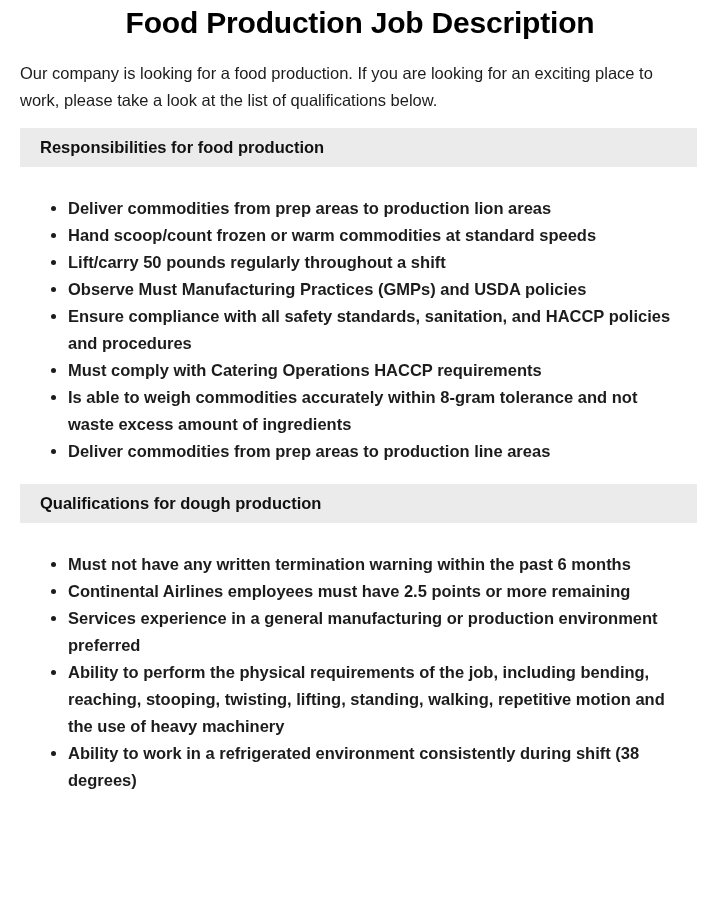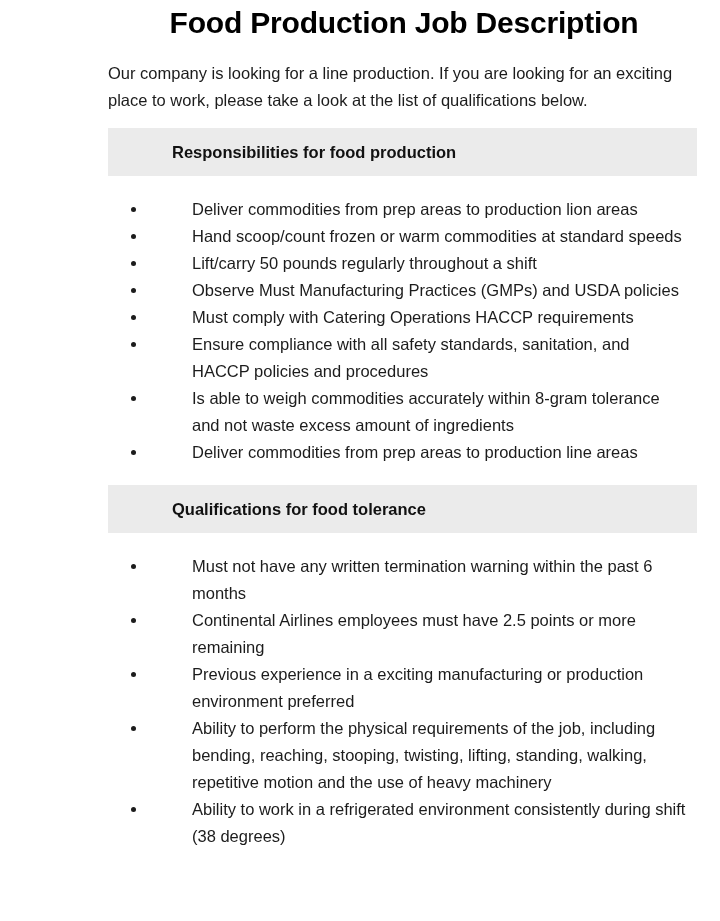--- a/index.html
+++ b/index.html
@@ -1,15 +1,15 @@
 <!DOCTYPE html>
 <html style="--bar-bg: #ebebeb; --text-color: #1c1c1c;"><head>
 <meta charset="utf-8">
 <style>
-  * { box-sizing: border-box; padding-left: 44px; }
+  * { box-sizing: border-box; }
   html, body {
     margin: 0;
     padding: 0;
     background: #ffffff;
   }
   body {
     width: 720px;
     height: 921px;
     overflow: hidden;
     font-family: "Liberation Sans", sans-serif;
@@ -24,36 +24,37 @@
     letter-spacing: -0.2px;
     color: #000000;
   }
   p.intro {
     margin: 20px 28px 0 20px;
     font-size: 16.5px;
     line-height: 27px;
   }
   .section-bar {
     margin: 14px 23px 0 20px;
-    height: 48px;
+    height: 39px;
     background: var(--bar-bg, #ebebeb);
     display: flex;
     align-items: center;
     padding-left: 20px;
     font-size: 16.5px;
     font-weight: 700;
     color: #111111;
   }
   .section-bar.second {
     margin-top: 19px;
   }
   ul.bullet-list {
     list-style: none;
-    margin: 0;
+    margin: 8px;
     padding: 20px 32px 0 60px;
+    font-weight: bold;
   }
   ul.bullet-list li {
     position: relative;
     font-size: 16.5px;
     line-height: 27px;
   }
   ul.bullet-list li::before {
     content: "";
     position: absolute;
     left: -17px;
@@ -64,44 +65,44 @@
     background: var(--text-color, #1c1c1c);
   }
 </style>
 </head>
 <body>
 
 <main>
 
   <h1 class="page-title">Food Production Job Description</h1>
 
-  <p class="intro">Our company is looking for a line production. If you are looking for an exciting place to work, please take a look at the list of qualifications below.</p>
+  <p class="intro">Our company is looking for a food production. If you are looking for an exciting place to work, please take a look at the list of qualifications below.</p>
 
   <section>
     <header class="section-bar">
       <span>Responsibilities for food production</span>
     </header>
     <ul class="bullet-list">
         <li>Deliver commodities from prep areas to production lion areas</li>
         <li>Hand scoop/count frozen or warm commodities at standard speeds</li>
         <li>Lift/carry 50 pounds regularly throughout a shift</li>
         <li>Observe Must Manufacturing Practices (GMPs) and USDA policies</li>
+        <li>Ensure compliance with all safety standards, sanitation, and HACCP policies and procedures</li>
         <li>Must comply with Catering Operations HACCP requirements</li>
-        <li>Ensure compliance with all safety standards, sanitation, and HACCP policies and procedures</li>
         <li>Is able to weigh commodities accurately within 8-gram tolerance and not waste excess amount of ingredients</li>
         <li>Deliver commodities from prep areas to production line areas</li>
       </ul>
   </section>
 
   <section>
     <header class="section-bar second">
-      <span>Qualifications for food tolerance</span>
+      <span>Qualifications for dough production</span>
     </header>
     <ul class="bullet-list">
         <li>Must not have any written termination warning within the past 6 months</li>
         <li>Continental Airlines employees must have 2.5 points or more remaining</li>
-        <li>Previous experience in a exciting manufacturing or production environment preferred</li>
+        <li>Services experience in a general manufacturing or production environment preferred</li>
         <li>Ability to perform the physical requirements of the job, including bending, reaching, stooping, twisting, lifting, standing, walking, repetitive motion and the use of heavy machinery</li>
         <li>Ability to work in a refrigerated environment consistently during shift (38 degrees)</li>
       </ul>
   </section>
 
 </main>
 
 </body></html>

